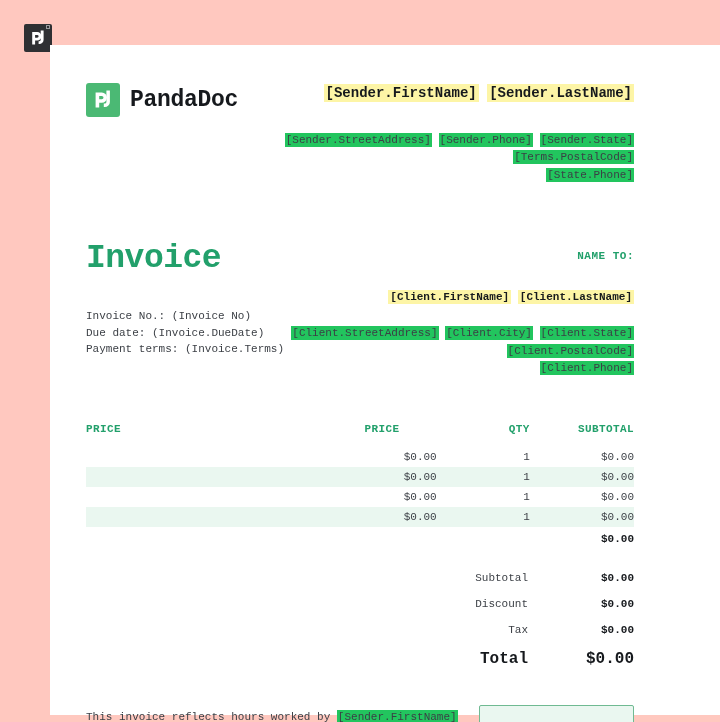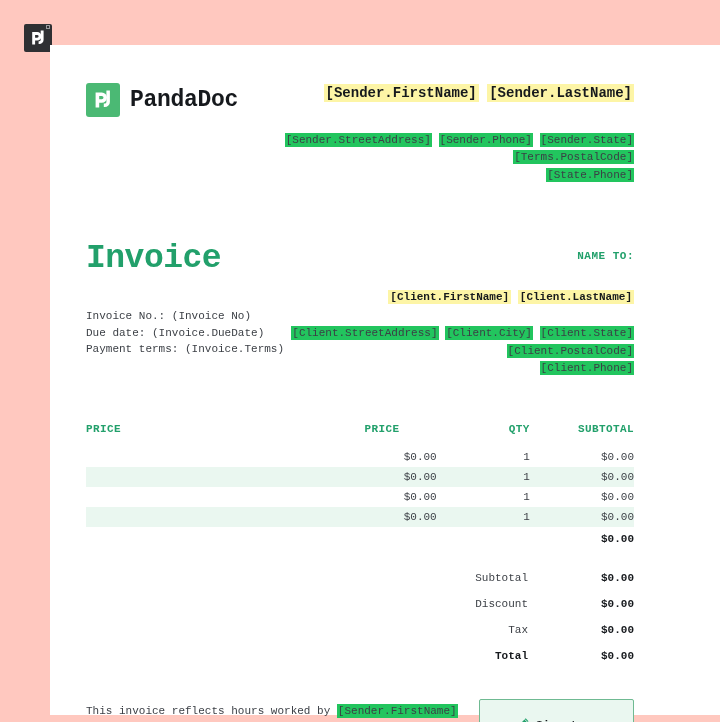--- a/index.html
+++ b/index.html
@@ -207,21 +207,21 @@
     font-size: 11px;
     color: #3b3f45;
     padding: 7px 0;
   }
   .total-line .lbl { text-align: right; flex: 1; padding-right: 46px; }
   .total-line .val { font-weight: bold; color: #16191d; width: 60px; text-align: right; }
   .total-line.grand .lbl,
   .total-line.grand .val {
     font-weight: bold;
     color: #16191d;
-    font-size: 11px;
+    font-size: 16px;
   }
 
   
   .footer {
     display: flex;
     justify-content: space-between;
     align-items: flex-start;
     margin-top: 30px;
   }
   .footer-note {

